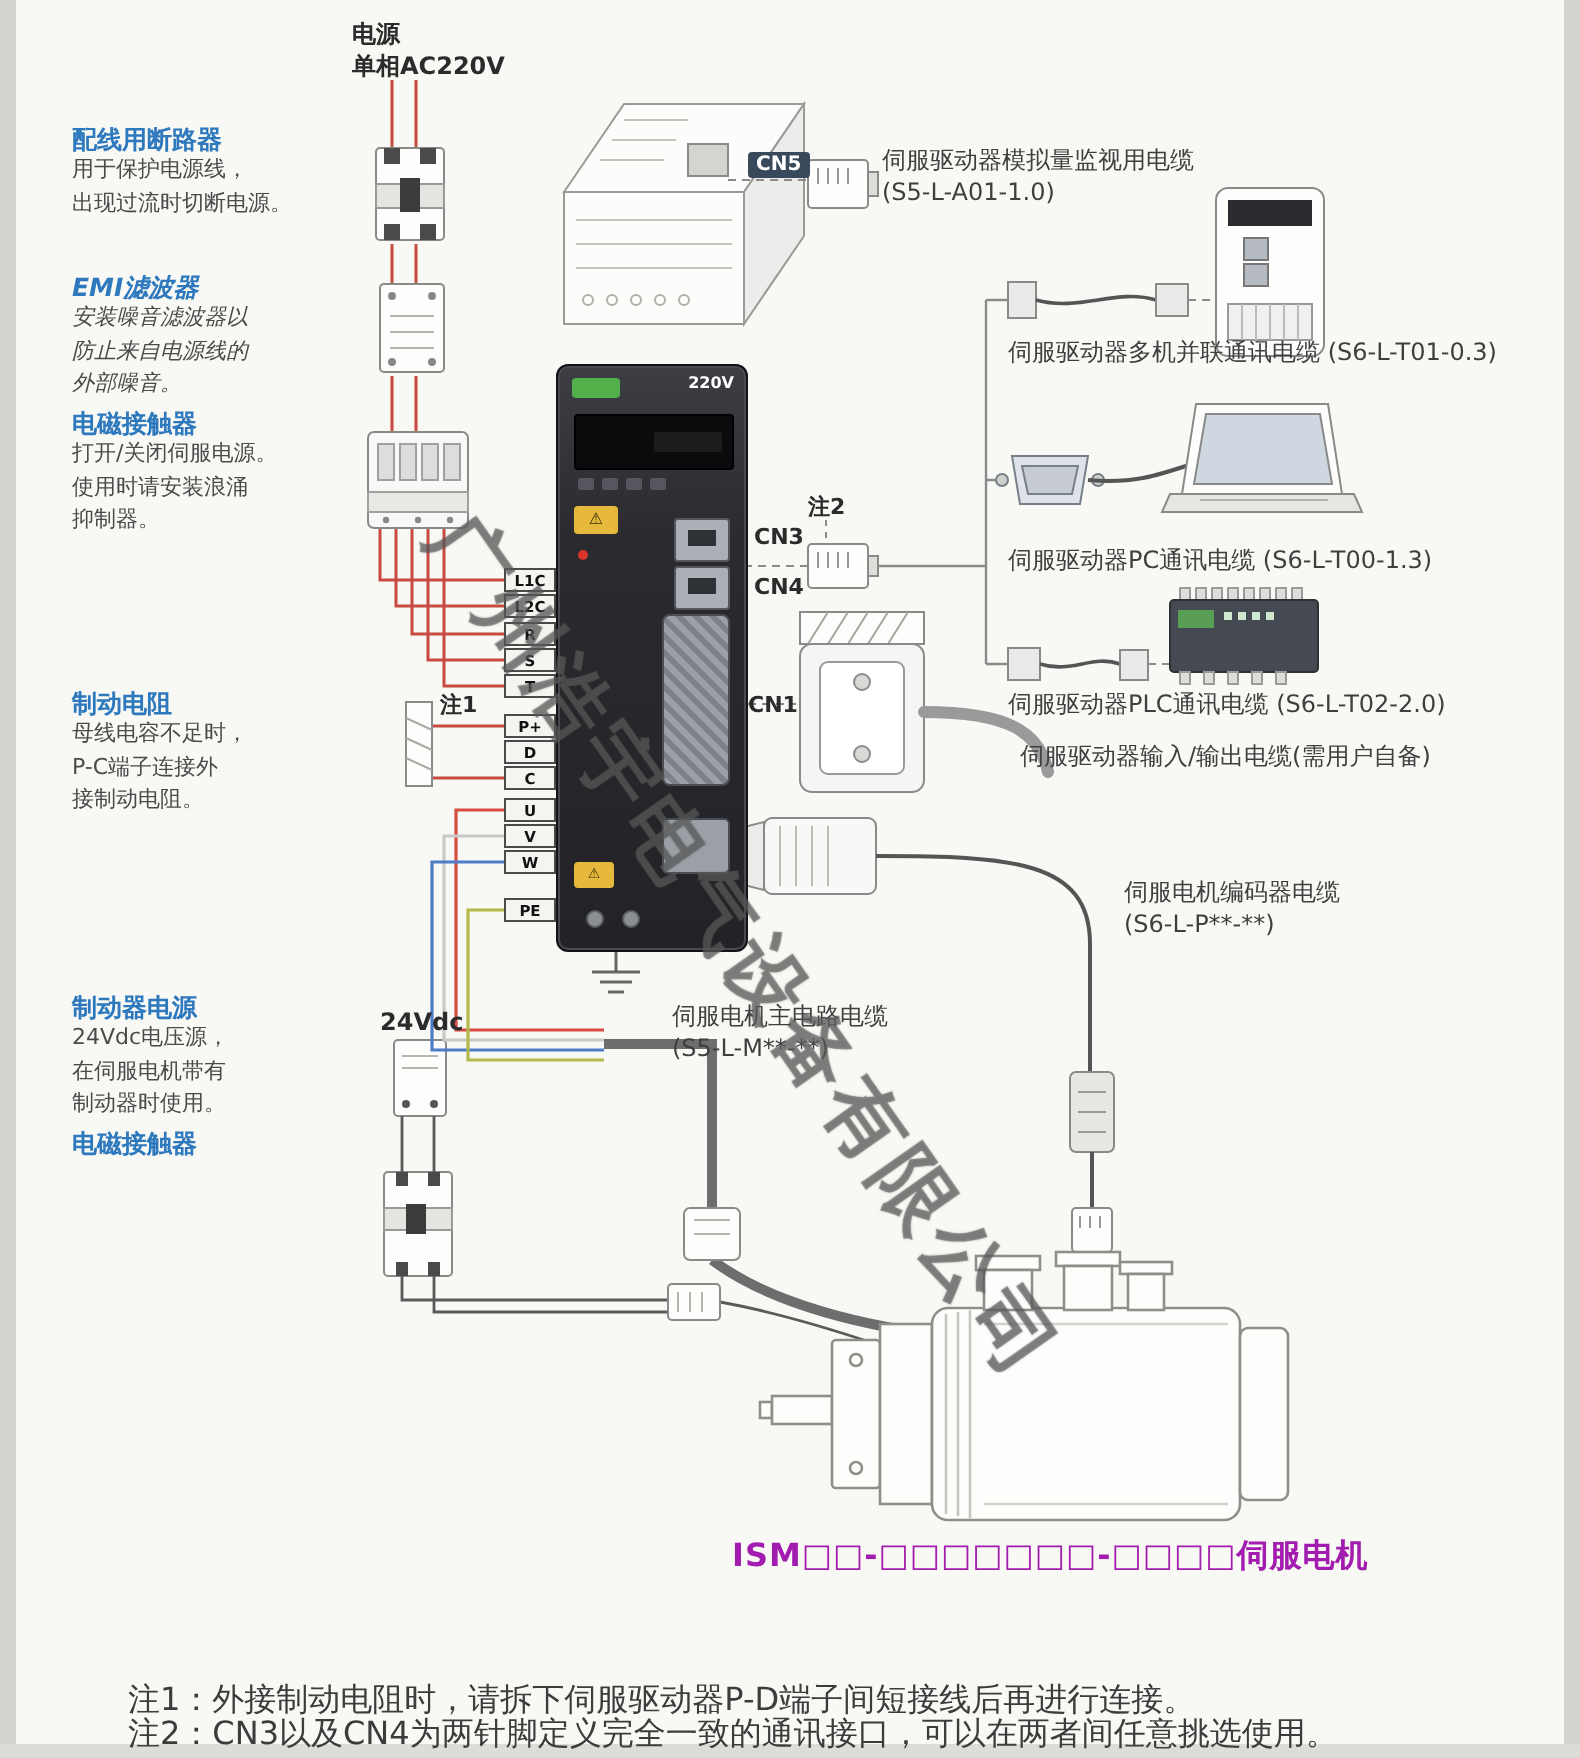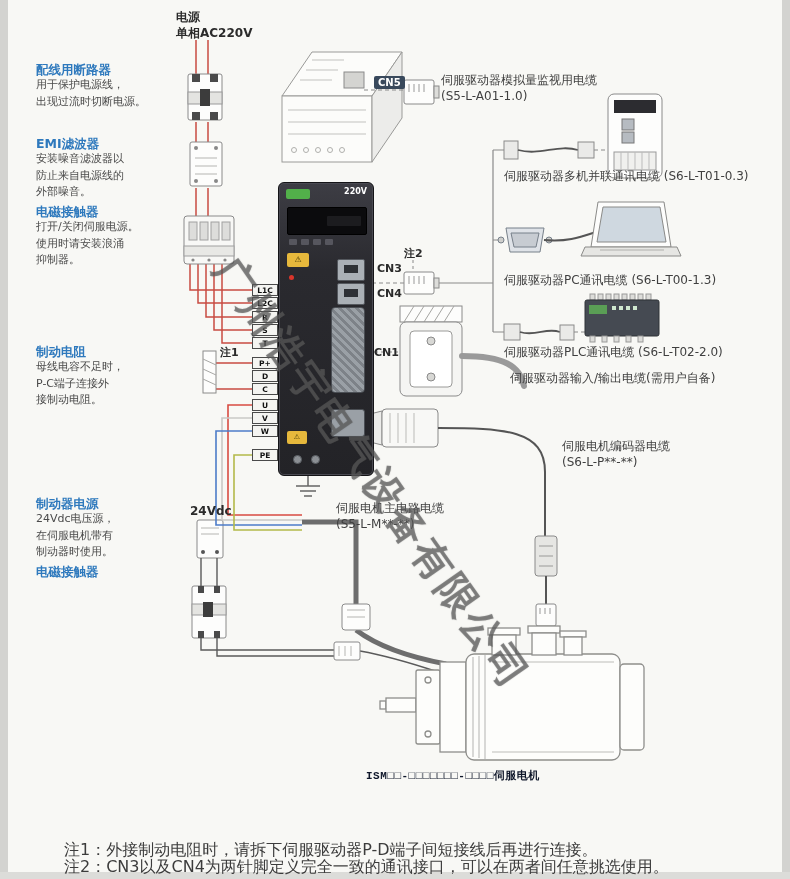--- a/index.html
+++ b/index.html
@@ -7,21 +7,21 @@
         font-family:"DejaVu Sans","Liberation Sans",sans-serif;}
   .edge{position:absolute;background:#d3d3d0;}
   .h{color:#2e79bd;font-weight:bold;font-size:12.5px;line-height:1.2;}
   .b{color:#4a4a4a;font-size:11px;line-height:1.5;}
   .pre{white-space:pre-line;}
   .ann{color:#3f3f3f;font-size:12px;line-height:1.35;}
   .plabel{color:#2b2b2b;font-size:12px;font-weight:600;line-height:1.3;}
   .tag{color:#2b2b2b;font-size:11px;font-weight:600;}
   .chip{background:#39495c;color:#fff;font-size:10px;padding:1px 4px;border-radius:2px;font-weight:bold;}
   .note{color:#3c3c3c;font-size:16px;line-height:1.5;}
-  .model{color:#0f172a;font-size:11px;font-weight:bold;letter-spacing:.5px;font-family:Liberation Mono, monospace;}
+  .model{color:#a21caf;font-size:16px;font-weight:bold;letter-spacing:.5px;}
   .watermark{position:absolute;left:246px;top:246px;transform:rotate(55deg);transform-origin:0 0;
              font-size:40px;font-weight:bold;letter-spacing:3px;color:rgba(96,96,96,.5);
              text-shadow:0 0 1px rgba(70,70,70,.55);white-space:nowrap;z-index:40;}
   svg.art{position:absolute;left:0;top:0;z-index:1;}
   .lbl{position:absolute;z-index:20;}
   
   .drive{position:absolute;left:278px;top:182px;width:94px;height:292px;z-index:10;
          background:linear-gradient(180deg,#3d3d44 0%,#2a2a2f 30%,#232327 100%);
          border:1px solid #141417;border-radius:6px;box-shadow:inset 0 0 0 1px #4a4a52;}
   .drive .logo{position:absolute;left:7px;top:6px;width:24px;height:10px;background:#52b04a;border-radius:2px;}
@@ -273,21 +273,21 @@
   </svg>
 
   <div class="lbl plabel pre" style="left:176px;top:10px;">电源
 单相AC220V</div>
 
   <div class="lbl" style="left:36px;top:62px;width:130px;">
     <div class="h">配线用断路器</div>
     <div class="b pre">用于保护电源线，
 出现过流时切断电源。</div>
   </div>
-  <div class="lbl" style="left:36px;top:136px;width:130px;">
+  <div class="lbl" style="left:36px;top:136px;width:130px;font-style:italic;">
     <div class="h">EMI滤波器</div>
     <div class="b pre">安装噪音滤波器以
 防止来自电源线的
 外部噪音。</div>
   </div>
   <div class="lbl" style="left:36px;top:204px;width:136px;">
     <div class="h">电磁接触器</div>
     <div class="b pre">打开/关闭伺服电源。
 使用时请安装浪涌
 抑制器。</div>

